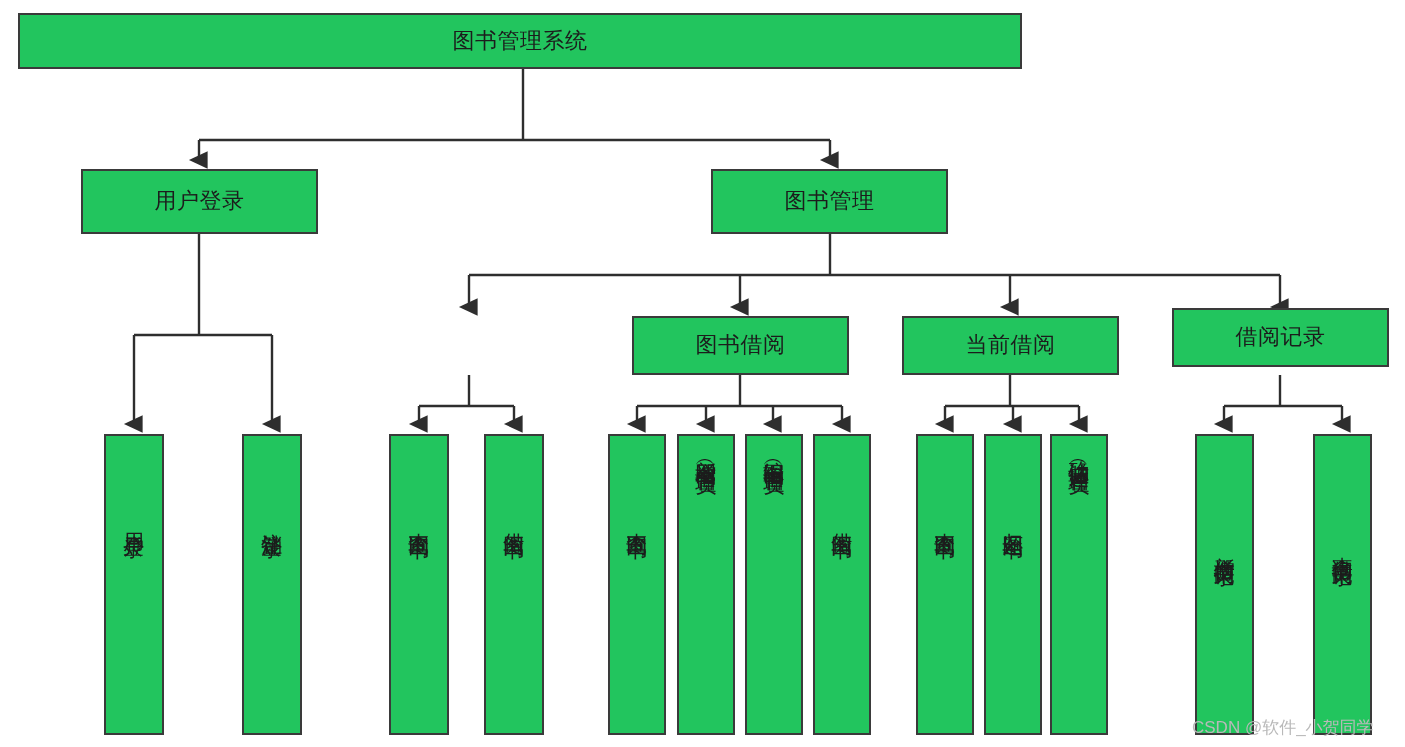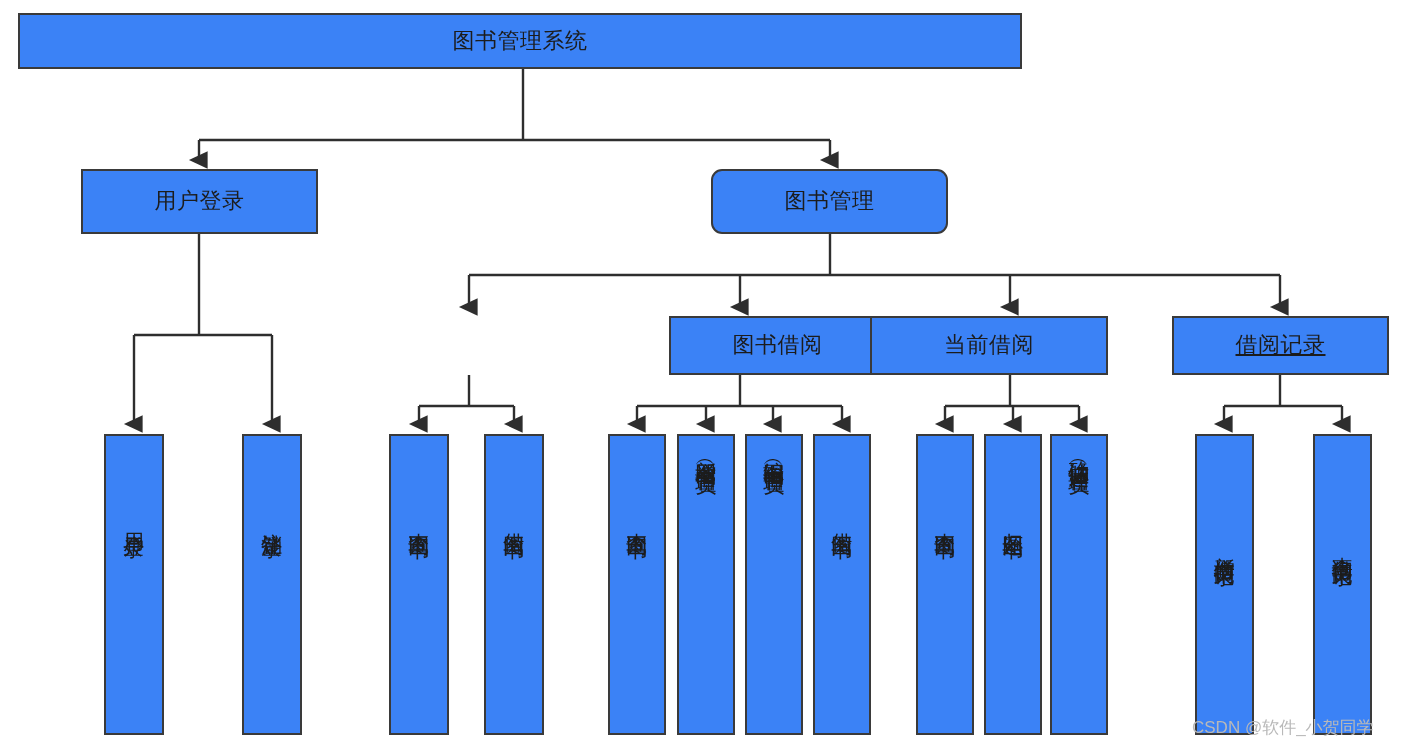--- a/index.html
+++ b/index.html
@@ -22,21 +22,21 @@
     position: absolute;
     left: 0;
     top: 0;
     width: 1405px;
     height: 747px;
     pointer-events: none;
   }
   .node {
     position: absolute;
     box-sizing: border-box;
-    background: #3b82f6;
+    background: #22c55e;
     border: 2.5px solid #3a3a3a;
     display: flex;
     align-items: center;
     justify-content: center;
     color: #1c1c1c;
     z-index: 2;
   }
   .node-label {
     display: block;
     text-align: center;
@@ -138,34 +138,34 @@
   </svg>
 
   <div class="node root horiz" style="left:18px; top:13px; width:1004px; height:56px;">
     <span class="node-label">图书管理系统</span>
   </div>
 
   <div class="node horiz" style="left:81px; top:169px; width:237px; height:65px;">
     <span class="node-label">用户登录</span>
   </div>
 
-  <div class="node horiz" style="left:711px; top:169px; width:237px; height:65px;border-radius:11px;">
+  <div class="node horiz" style="left:711px; top:169px; width:237px; height:65px;">
     <span class="node-label">图书管理</span>
   </div>
 
 
-  <div class="node horiz" style="left:632px; top:316px; width:217px; height:59px;margin-left:37px;">
+  <div class="node horiz" style="left:632px; top:316px; width:217px; height:59px;">
     <span class="node-label">图书借阅</span>
   </div>
 
-  <div class="node horiz" style="left:870px; top:316px; width:238px; height:59px;">
+  <div class="node horiz" style="left:902px; top:316px; width:217px; height:59px;">
     <span class="node-label">当前借阅</span>
   </div>
 
-  <div class="node horiz" style="left:1172px; top:316px; width:217px; height:59px;text-decoration:underline;">
+  <div class="node horiz" style="left:1172px; top:308px; width:217px; height:59px;">
     <span class="node-label">借阅记录</span>
   </div>
 
   <div class="node vert mid" style="left:104px; top:434px; width:60px; height:301px;">
     <span class="node-label">用户登录</span>
   </div>
 
   <div class="node vert mid" style="left:242px; top:434px; width:60px; height:301px;">
     <span class="node-label">注销登录</span>
   </div>

